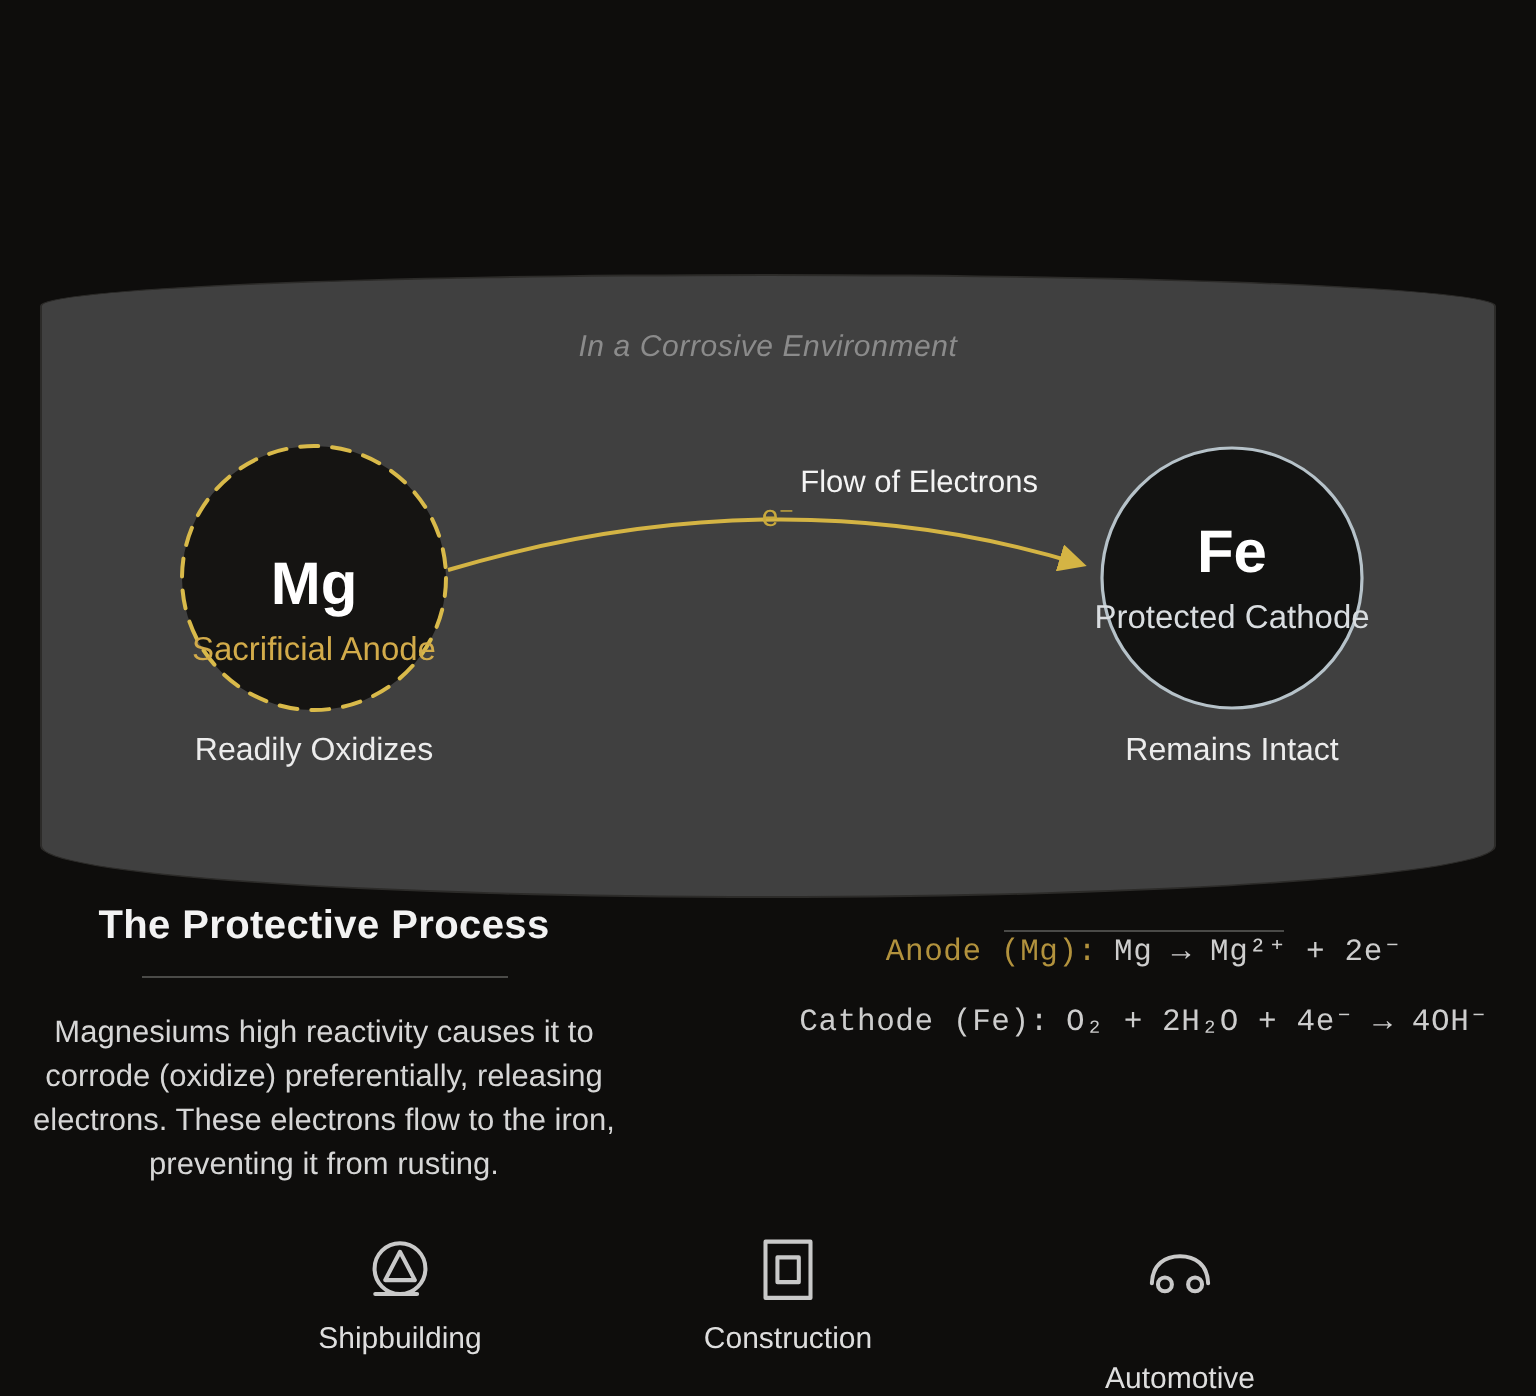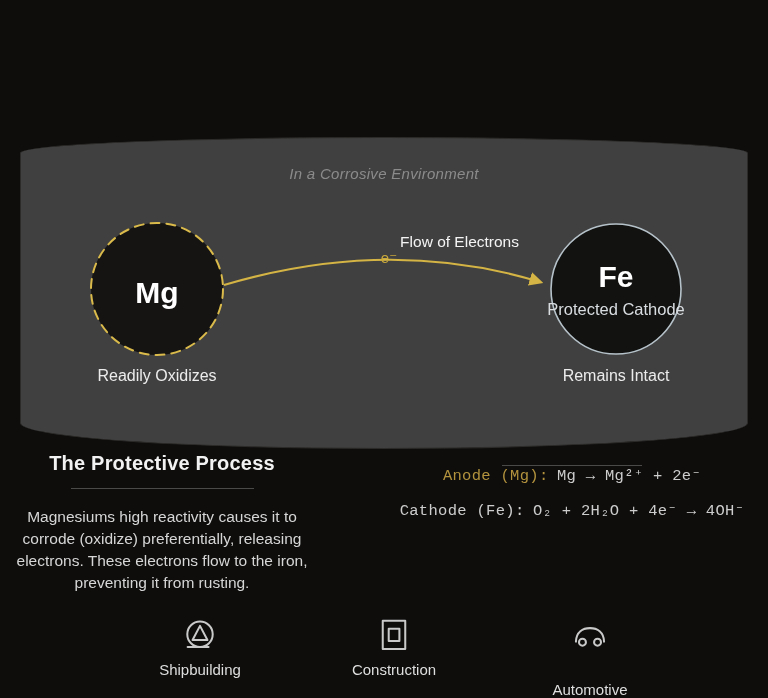--- a/index.html
+++ b/index.html
@@ -168,20 +168,21 @@
       <circle cx="595" cy="151" r="65" fill="#121211" stroke="#b6c2c9" stroke-width="1.6"></circle>
 
       <path d="M203 147 Q368 98 519 144" fill="none" stroke="#d4b444" stroke-width="2" marker-end="url(#ah)"></path>
     </svg>
 
     <div class="flow-label">Flow of Electrons</div>
     <div class="electron-label">e⁻</div>
 
     <div class="node-text mg-text">
       <div class="node-symbol">Mg</div>
+      <div class="node-role">Sacrificial Anode</div>
     </div>
     <div class="node-text fe-text">
       <div class="node-symbol">Fe</div>
       <div class="node-role">Protected Cathode</div>
     </div>
 
     <div class="node-status mg-status">Readily Oxidizes</div>
     <div class="node-status fe-status">Remains Intact</div>
   </div>
 

